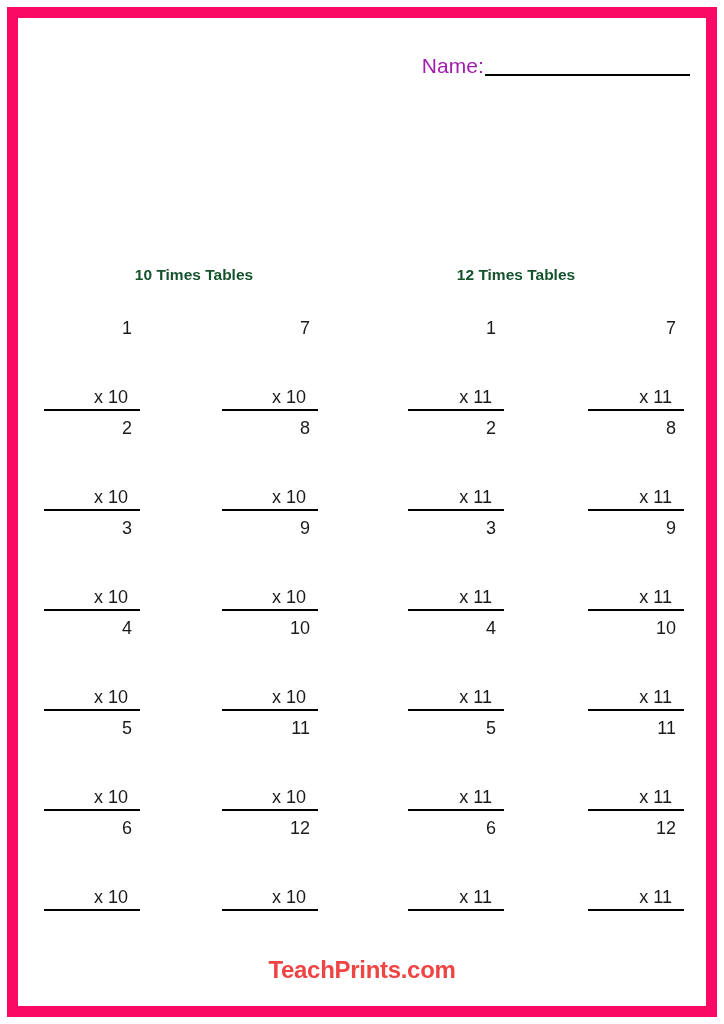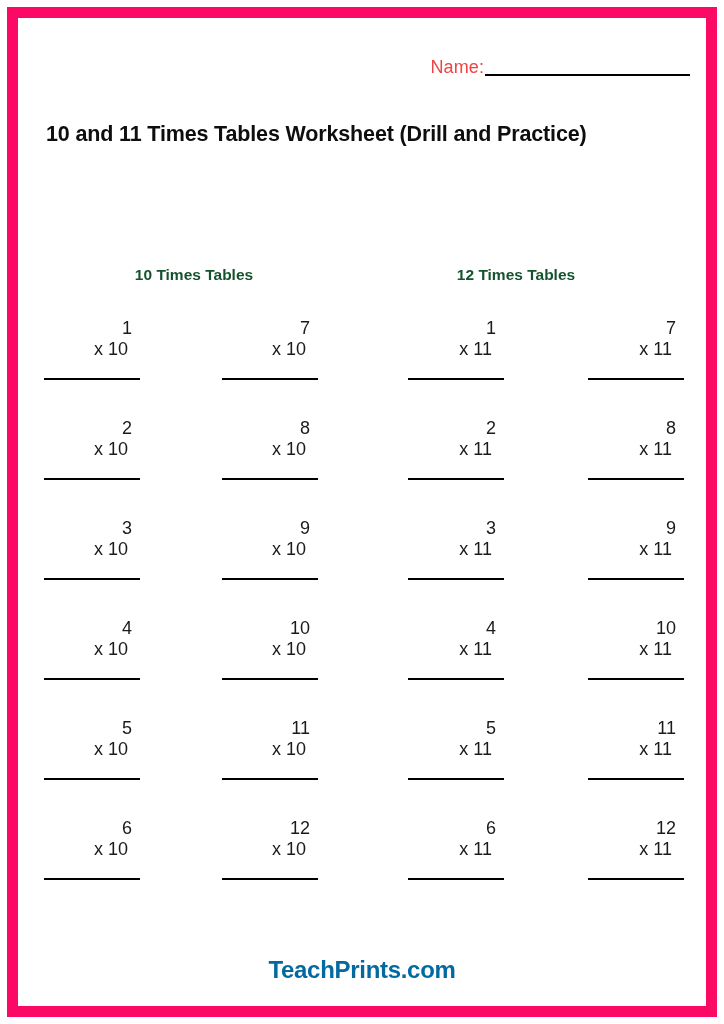--- a/index.html
+++ b/index.html
@@ -45,22 +45,22 @@
 
   
   .name-row {
     position: absolute;
     top: 36px;
     right: 16px;
     display: flex;
     align-items: flex-end;
   }
   .name-label {
-    font-size: 18px;
-    color: #ef4444;
+    font-size: 21px;
+    color: #a21caf;
     line-height: 1;
     letter-spacing: 0.1px;
   }
   .name-blank {
     width: 205px;
     border-bottom: 2.5px solid #000000;
     height: 20px;
     margin-left: 1px;
   }
 
@@ -118,52 +118,52 @@
   .prob-top,
   .prob-bottom {
     text-align: right;
     font-size: 18px;
     color: #1a1a1a;
     line-height: 21px;
     padding-right: 8px;
   }
   .prob-bottom {
     border-bottom: 2px solid #000000;
-    padding-bottom: 18px;
+    padding-bottom: 1px;
+    margin-top: 48px;
   }
   .prob-op { margin-right: 4px; }
 
   
   .footer-brand {
     position: absolute;
     bottom: 22px;
     left: 0;
     width: 100%;
     text-align: center;
     font-size: 24px;
     font-weight: bold;
-    color: #0369a1;
+    color: #ef4444;
     letter-spacing: -0.3px;
   }
 </style>
 </head>
 <body>
 
 <div class="page">
 
   <div class="pink-frame" style="border-color: rgb(250, 10, 100);"></div>
 
   <div class="sheet">
 
     <div class="name-row">
       <span class="name-label">Name:</span>
       <span class="name-blank"></span>
     </div>
 
-    <div class="worksheet-title">10 and 11 Times Tables Worksheet (Drill and Practice)</div>
 
     <div class="section-heads">
       <div class="section-head s0">10 Times Tables</div>
       <div class="section-head s1">12 Times Tables</div>
     </div>
 
     <div class="grid">
 
       <div class="prob-row">
         <div class="prob c0">

